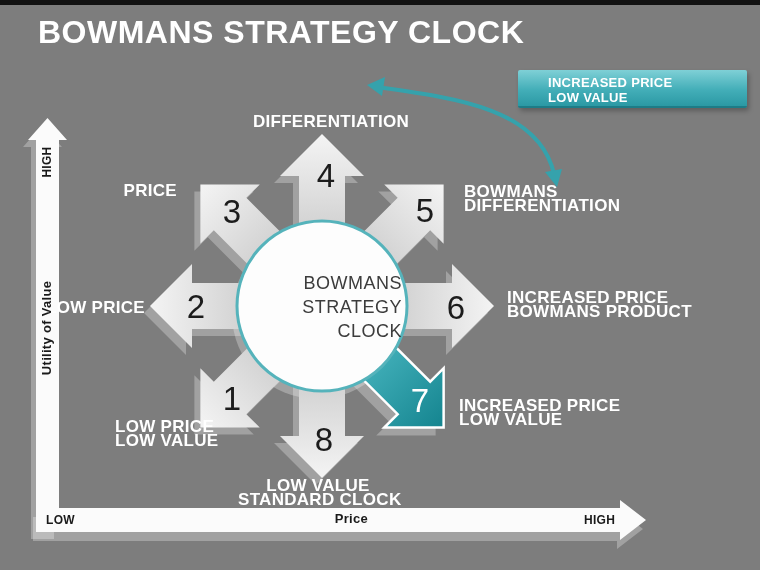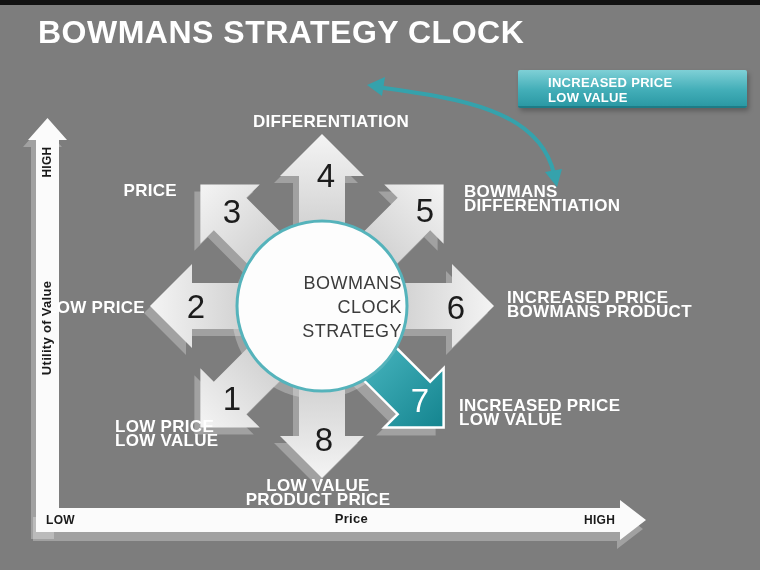--- a/index.html
+++ b/index.html
@@ -110,22 +110,22 @@
 
     <g stroke="#35a2ac" fill="#35a2ac">
       <path d="M 376 87 C 455 98, 539 108, 554 174" fill="none" stroke-width="4" stroke-linecap="round"></path>
       <polygon points="367,85 385,77 382,96" stroke="none"></polygon>
       <polygon points="557,187 545,172 562,169" stroke="none"></polygon>
     </g>
   </svg>
 
   <div class="center-text">
     <div>BOWMANS</div>
+    <div>STRATEGY</div>
     <div>CLOCK</div>
-    <div>STRATEGY</div>
   </div>
 
   <div class="lbl ctr" style="left:231px;top:115px;width:200px;">
     <div>DIFFERENTIATION</div>
   </div>
   <div class="lbl rgt" style="left:77px;top:184px;width:100px;">
     <div>PRICE</div>
   </div>
   <div class="lbl" style="left:464px;top:185px;">
     <div>BOWMANS</div>
@@ -141,21 +141,21 @@
   <div class="lbl" style="left:115px;top:420px;">
     <div>LOW PRICE</div>
     <div>LOW VALUE</div>
   </div>
   <div class="lbl" style="left:459px;top:399px;">
     <div>INCREASED PRICE</div>
     <div>LOW VALUE</div>
   </div>
   <div class="lbl ctr" style="left:238px;top:479px;width:160px;">
     <div>LOW VALUE</div>
-    <div>PRODUCT PRICE</div>
+    <div>STANDARD CLOCK</div>
   </div>
 
   <div class="lbl dark rot" style="left:22px;top:155px;width:50px;font-size:12px;">
     <span>HIGH</span>
   </div>
   <div class="lbl dark rot axis-big" style="left:-13px;top:321px;width:120px;">
     <span>Utility of Value</span>
   </div>
   <div class="lbl dark" style="left:46px;top:513px;font-size:12px;">
     <span>LOW</span>

